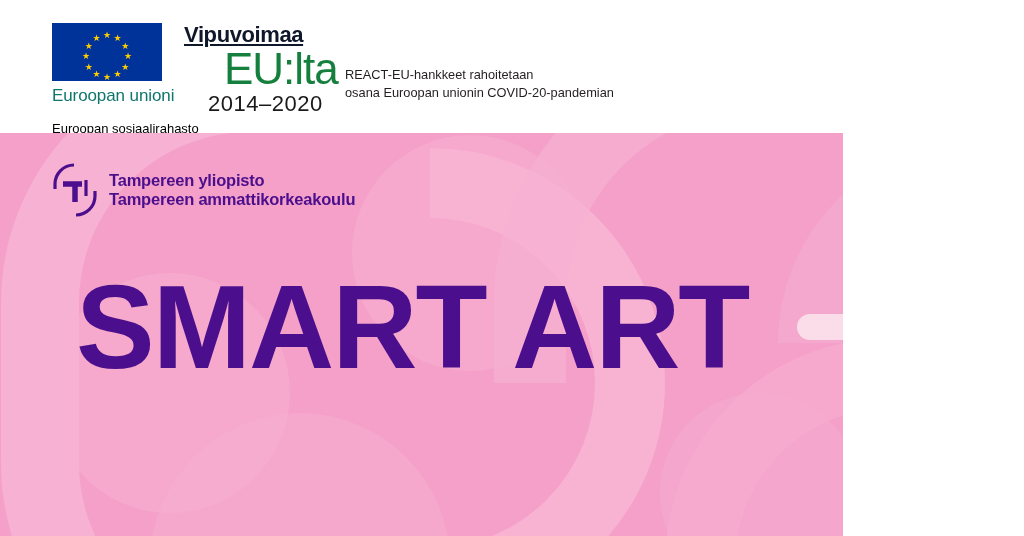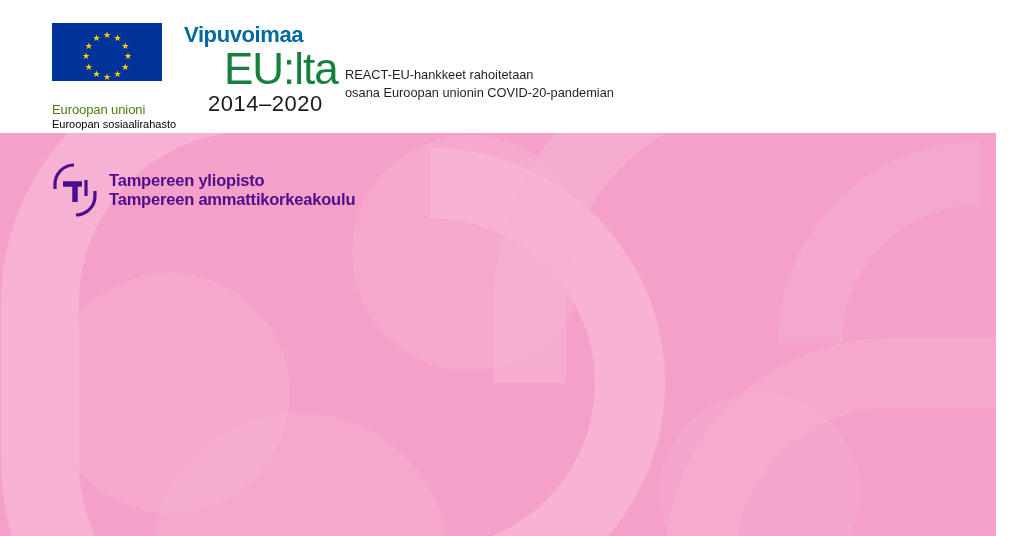--- a/index.html
+++ b/index.html
@@ -35,43 +35,44 @@
   }
   .eu-star {
     position:absolute;
     color:#FFCC00;
     font-size:9px;
     line-height:9px;
     width:9px; height:9px;
     text-align:center;
   }
   .eu-caption1 {
-    font-size:13px;
-    color:#4d7c0f;
-    margin-top:21px;
+    font-size:17px;
+    color:#0f766e;
+    margin-top:5px;
     letter-spacing:-0.1px;
     white-space:nowrap;
   }
   .eu-caption2 {
-    font-size:11px;
+    font-size:13px;
     color:#000;
-    margin-top:1px;
+    margin-top:15px;
     white-space:nowrap;
   }
 
   
   .vipu-logo {
     position:absolute; left:184px; top:24px;
   }
   .vipu-word {
     font-size:22px;
     font-weight:bold;
-    color:#0369a1;
+    color:#0f172a;
     letter-spacing:-0.4px;
     line-height:1;
+    text-decoration:underline;
   }
   .vipu-eulta {
     font-size:44px;
     color:#15803d;
     font-weight:400;
     letter-spacing:-1px;
     line-height:1.02;
     margin-top:1px;
     margin-left:40px;
   }
@@ -91,21 +92,21 @@
     font-size:12.8px;
     line-height:17.5px;
     color:#231f20;
     margin-top:11px;
   }
   .react-text div { white-space:nowrap; }
 
   
   .hero {
     position:absolute; left:0; top:133px;
-    width:996px; height:403px;
+    width:843px; height:403px;
     background:#F4A0C8;
     overflow:hidden;
     padding-left:28px;
   }
   .hero-bg { position:absolute; inset:0; }
   .hero-bg svg { display:block; }
 
   
   .tuni-lockup {
     position:absolute; left:52px; top:29px;
@@ -210,15 +211,26 @@
           <path d="M 23 22 L 23 40" stroke="#4B0E8C" stroke-width="5.5" stroke-linecap="butt"></path>
           <path d="M 34 18 L 34 34" stroke="#4B0E8C" stroke-width="3.2" stroke-linecap="butt"></path>
         </svg>
       </span>
       <span class="tuni-text">
         <div>Tampereen yliopisto</div>
         <div>Tampereen ammattikorkeakoulu</div>
       </span>
     </div>
 
+    <div class="headline-row">
+      <span class="headline">SMART ART</span>
+      <span class="arrow-icon">
+        <svg viewBox="0 0 128 78" width="128" height="78" xmlns="http://www.w3.org/2000/svg">
+          <g fill="none" stroke="#FBDDE9" stroke-width="26" stroke-linecap="round" stroke-linejoin="round">
+            <path d="M 14 39 L 100 39"></path>
+            <path d="M 76 14 L 103 39 L 76 64"></path>
+          </g>
+        </svg>
+      </span>
+    </div>
 
   </div>
 </div>
 
 </body></html>

